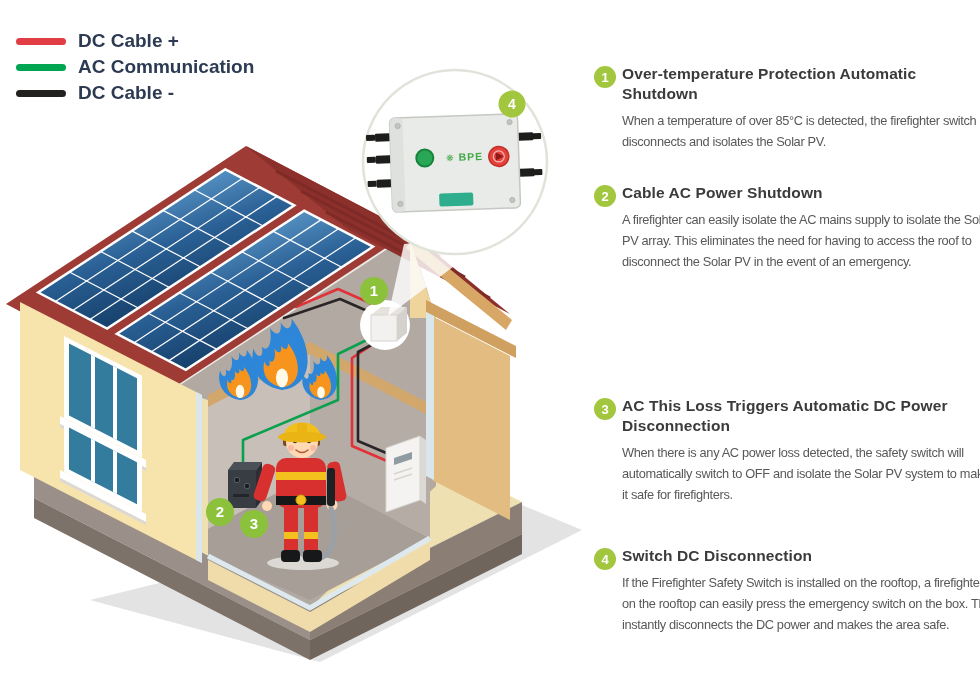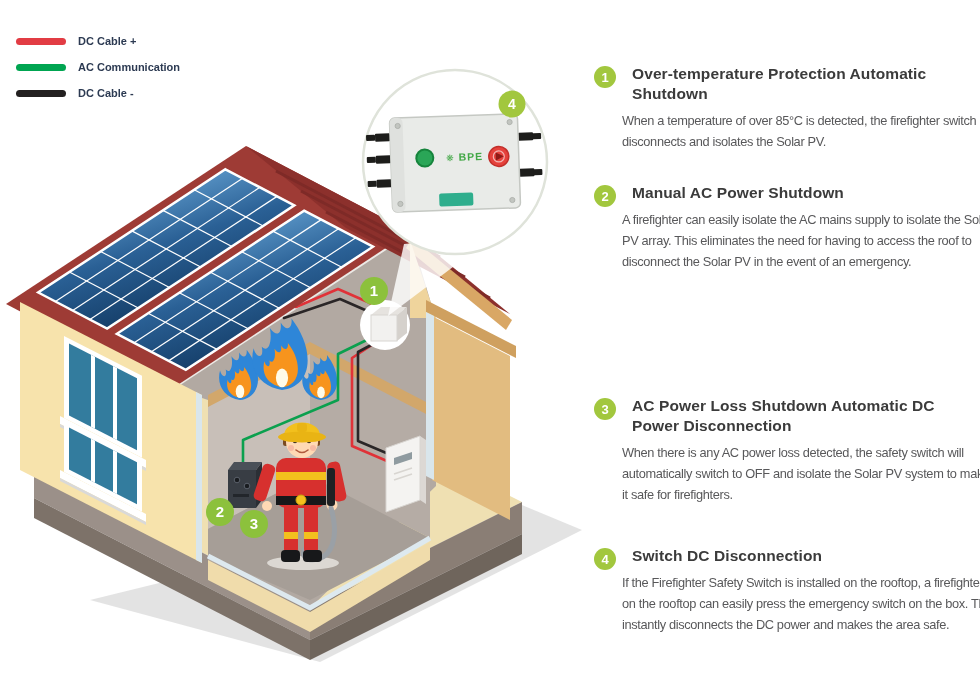--- a/index.html
+++ b/index.html
@@ -7,30 +7,30 @@
   .stage{position:relative;width:980px;height:677px;background:#fff;overflow:hidden;}
   .stage svg{position:absolute;left:0;top:0;}
 
   
   .legend{position:absolute;left:16px;top:28px;z-index:5;}
   .legend-row{display:flex;align-items:center;height:26px;}
   .legend-swatch{width:50px;height:7px;border-radius:3.5px;margin-right:12px;}
   .sw-red{background:#e23c44;}
   .sw-black{background:#232020;}
   .sw-green{background:#00a551;}
-  .legend-label{font-size:11px;font-weight:600;color:#2c3a52;}
+  .legend-label{font-size:19px;font-weight:600;color:#2c3a52;}
 
   
   .features{position:absolute;left:592px;top:0;width:388px;height:677px;z-index:5;}
   .feature{position:absolute;left:0;width:100%;}
   .f1{top:64px;} .f2{top:183px;} .f3{top:396px;} .f4{top:546px;}
   .f-badge{position:absolute;left:2px;top:2px;width:22px;height:22px;border-radius:50%;
            background:#a2c73e;color:#fff;font-weight:bold;font-size:13px;
            display:flex;align-items:center;justify-content:center;}
-  .f-title{margin-left:40px;font-size:15.5px;font-weight:bold;color:#3b3b3b;
+  .f-title{margin-left:30px;font-size:15.5px;font-weight:bold;color:#3b3b3b;
            line-height:1.3;width:345px;letter-spacing:0.1px;}
   .f-body{margin-left:30px;margin-top:7px;font-size:12.8px;color:#58585a;
           line-height:1.63;width:376px;letter-spacing:-0.35px;}
 
   
   .panel-frame{fill:url(#panelGrad);stroke:#ffffff;stroke-width:2.5;vector-effect:non-scaling-stroke;}
   .panel-line{stroke:#ffffff;stroke-width:1.2;vector-effect:non-scaling-stroke;}
   .marker-circle{fill:#8cc13c;}
   .marker-num{fill:#ffffff;font-size:15px;font-weight:bold;text-anchor:middle;
               font-family:"Liberation Sans",sans-serif;}
@@ -319,26 +319,26 @@
   </div>
 
   <div class="features">
     <div class="feature f1">
       <div class="f-badge">1</div>
       <div class="f-title">Over-temperature Protection Automatic Shutdown</div>
       <div class="f-body">When a temperature of over 85°C is detected, the firefighter switch disconnects and isolates the Solar PV.</div>
     </div>
     <div class="feature f2">
       <div class="f-badge">2</div>
-      <div class="f-title">Manual AC Power Shutdown</div>
+      <div class="f-title">Cable AC Power Shutdown</div>
       <div class="f-body">A firefighter can easily isolate the AC mains supply to isolate the Solar PV array. This eliminates the need for having to access the roof to disconnect the Solar PV in the event of an emergency.</div>
     </div>
     <div class="feature f3">
       <div class="f-badge">3</div>
-      <div class="f-title">AC Power Loss Shutdown Automatic DC Power Disconnection</div>
+      <div class="f-title">AC This Loss Triggers Automatic DC Power Disconnection</div>
       <div class="f-body">When there is any AC power loss detected, the safety switch will automatically switch to OFF and isolate the Solar PV system to make it safe for firefighters.</div>
     </div>
     <div class="feature f4">
       <div class="f-badge">4</div>
       <div class="f-title">Switch DC Disconnection</div>
       <div class="f-body">If the Firefighter Safety Switch is installed on the rooftop, a firefighter on the rooftop can easily press the emergency switch on the box. This instantly disconnects the DC power and makes the area safe.</div>
     </div>
   </div>
 
 </div>

